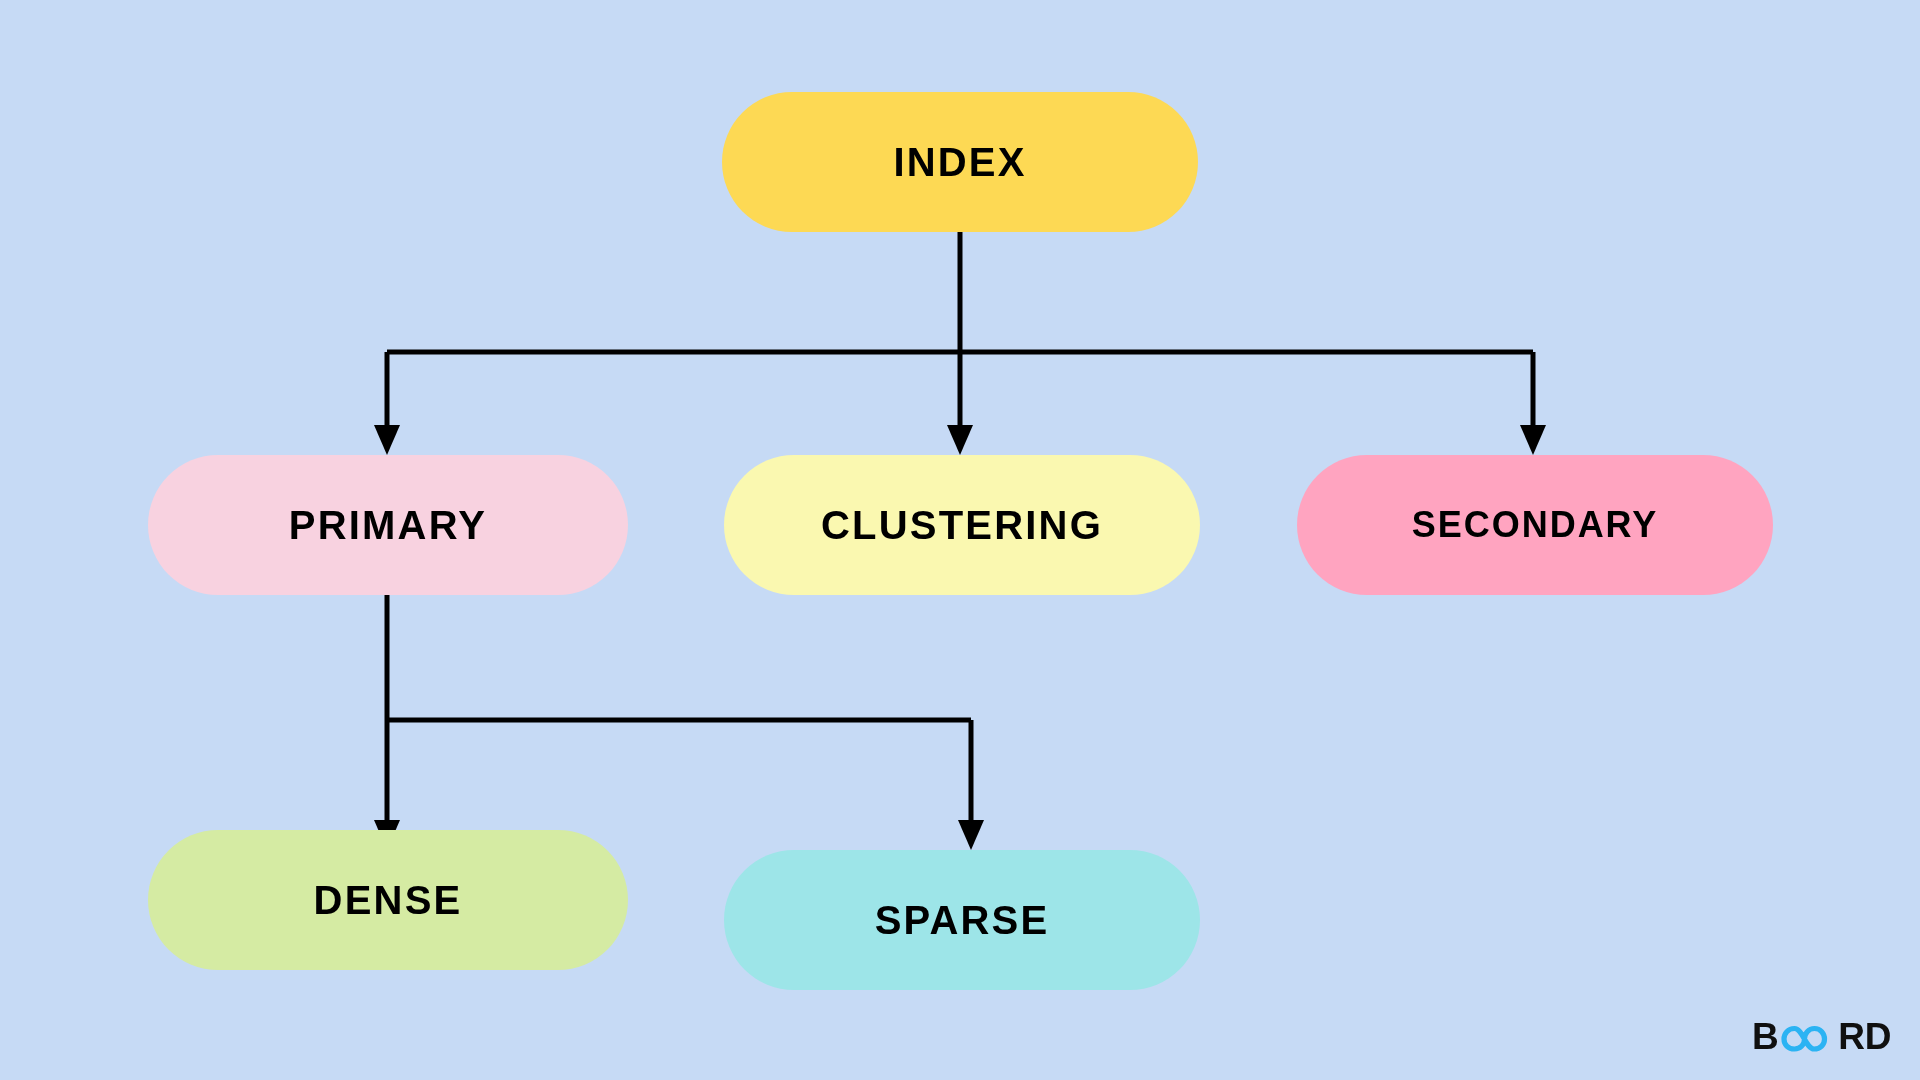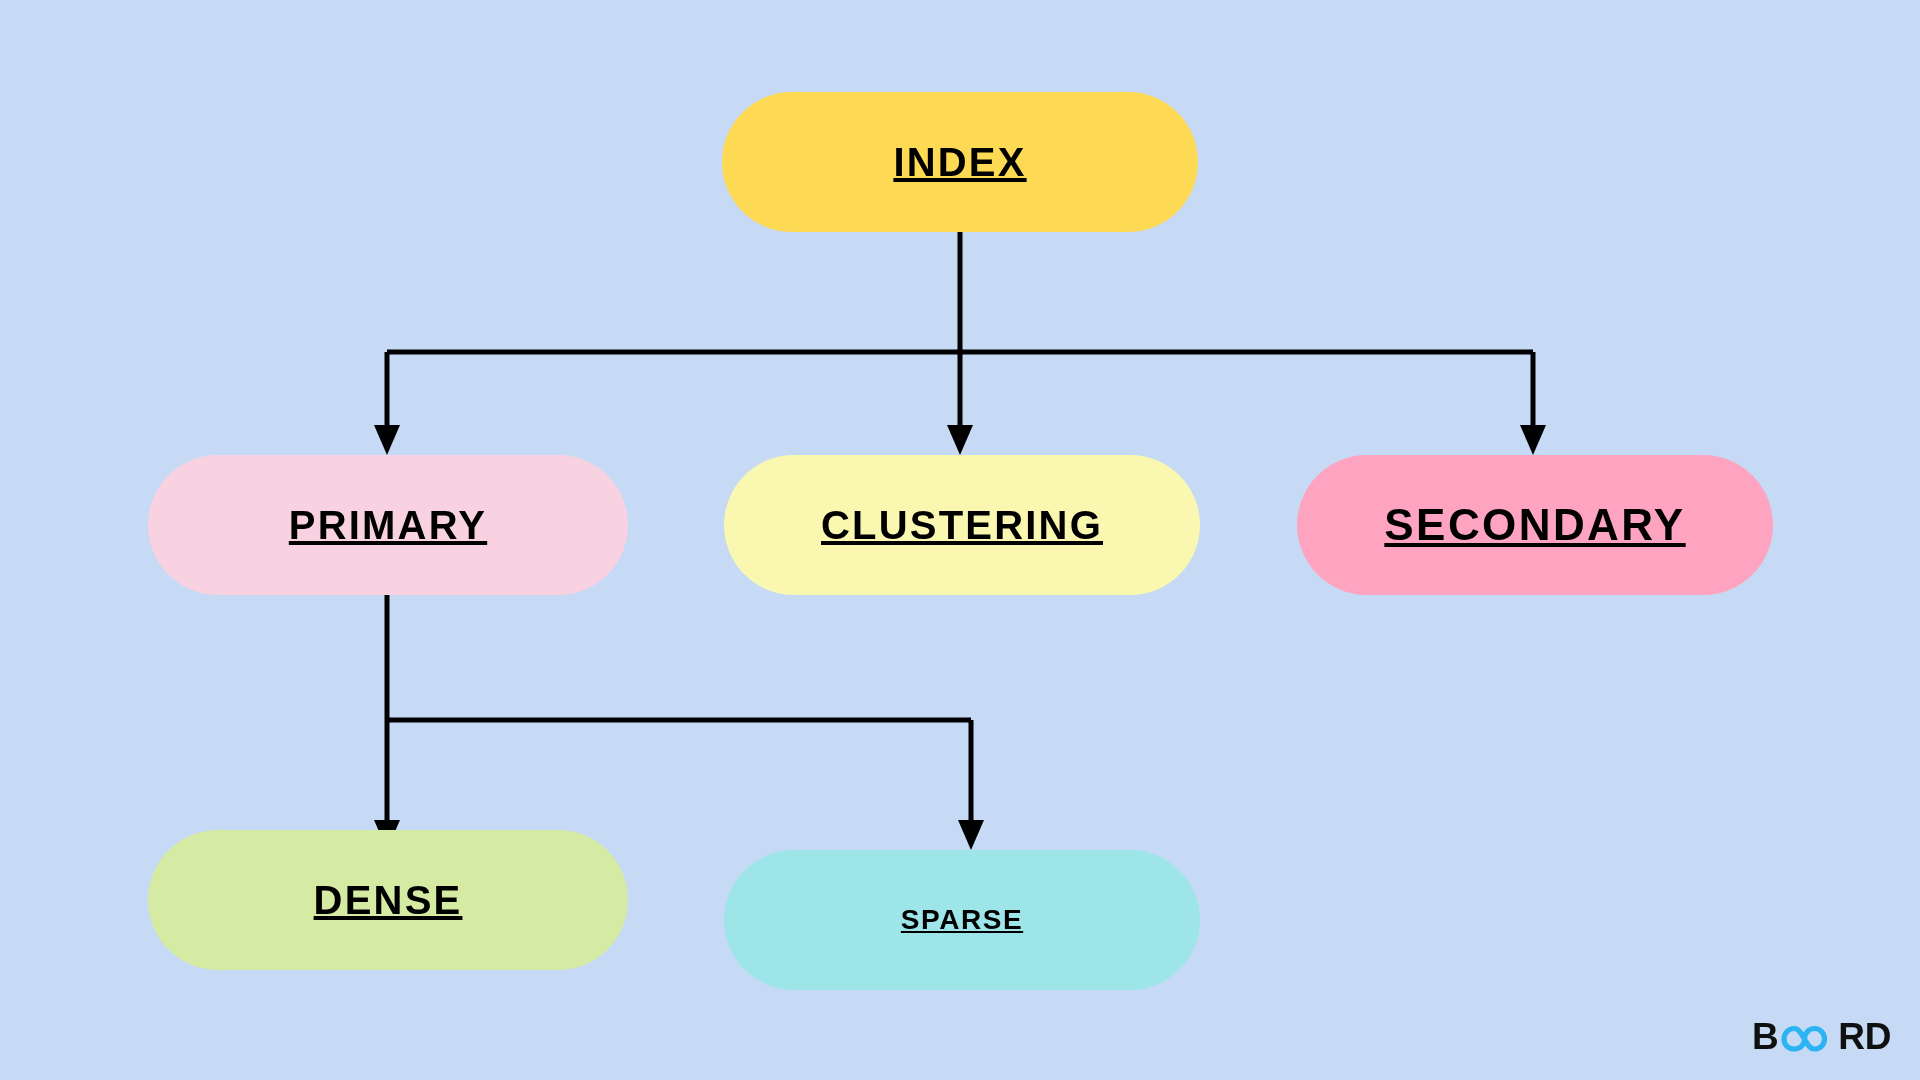--- a/index.html
+++ b/index.html
@@ -35,37 +35,36 @@
     box-sizing: border-box;
     text-align: center;
   }
   .node-label {
     font-family: "Liberation Sans", sans-serif;
     font-weight: bold;
     letter-spacing: 0.055em;
     color: #000000;
     line-height: 1;
     white-space: nowrap;
-    text-decoration: underline;
     -webkit-font-smoothing: antialiased;
   }
   
   #node-index      { left: 722px;  top: 92px;  width: 476px; height: 140px; background: #fdd954; }
   #node-primary    { left: 148px;  top: 455px; width: 480px; height: 140px; background: #f8d2e0; }
   #node-clustering { left: 724px;  top: 455px; width: 476px; height: 140px; background: #faf8b0; }
   #node-secondary  { left: 1297px; top: 455px; width: 476px; height: 140px; background: #ffa4c0; }
   #node-dense      { left: 148px;  top: 830px; width: 480px; height: 140px; background: #d5eba3; }
   #node-sparse     { left: 724px;  top: 850px; width: 476px; height: 140px; background: #9de5e8; }
 
   #node-index .node-label      { font-size: 40px; }
   #node-primary .node-label    { font-size: 40px; }
   #node-clustering .node-label { font-size: 40px; }
-  #node-secondary .node-label  { font-size: 44px; }
+  #node-secondary .node-label  { font-size: 36px; }
   #node-dense .node-label      { font-size: 40px; }
-  #node-sparse .node-label     { font-size: 28px; }
+  #node-sparse .node-label     { font-size: 40px; }
 
   
   #brand {
     position: absolute;
     left: 1752px;
     top: 1012px;
     height: 48px;
     display: flex;
     align-items: center;
     gap: 0px;

